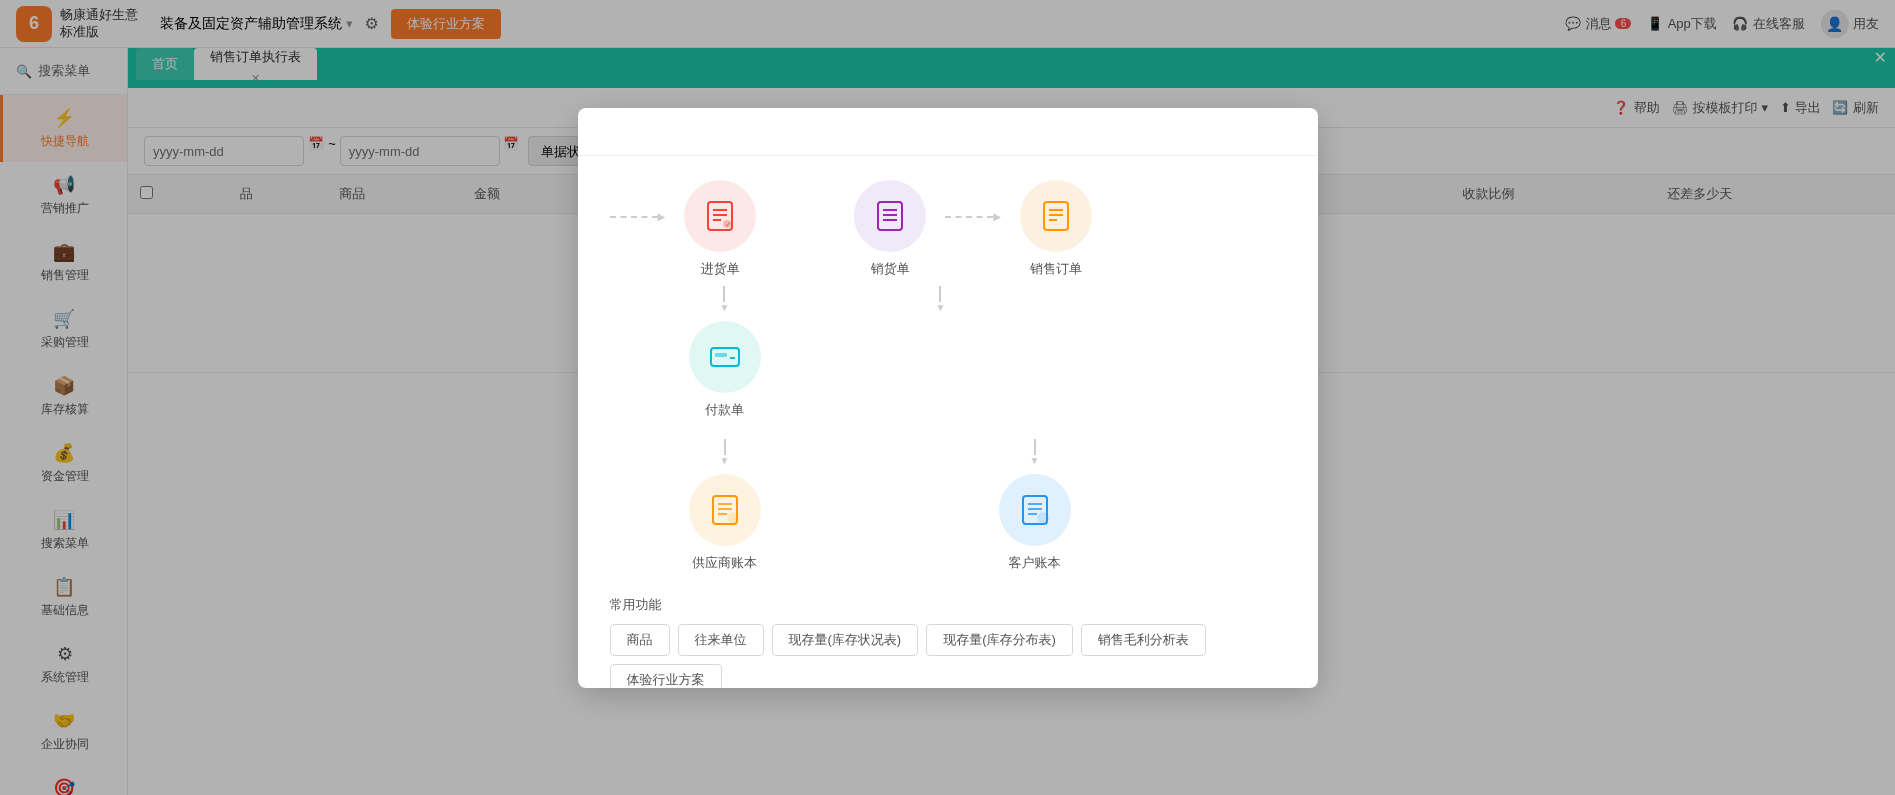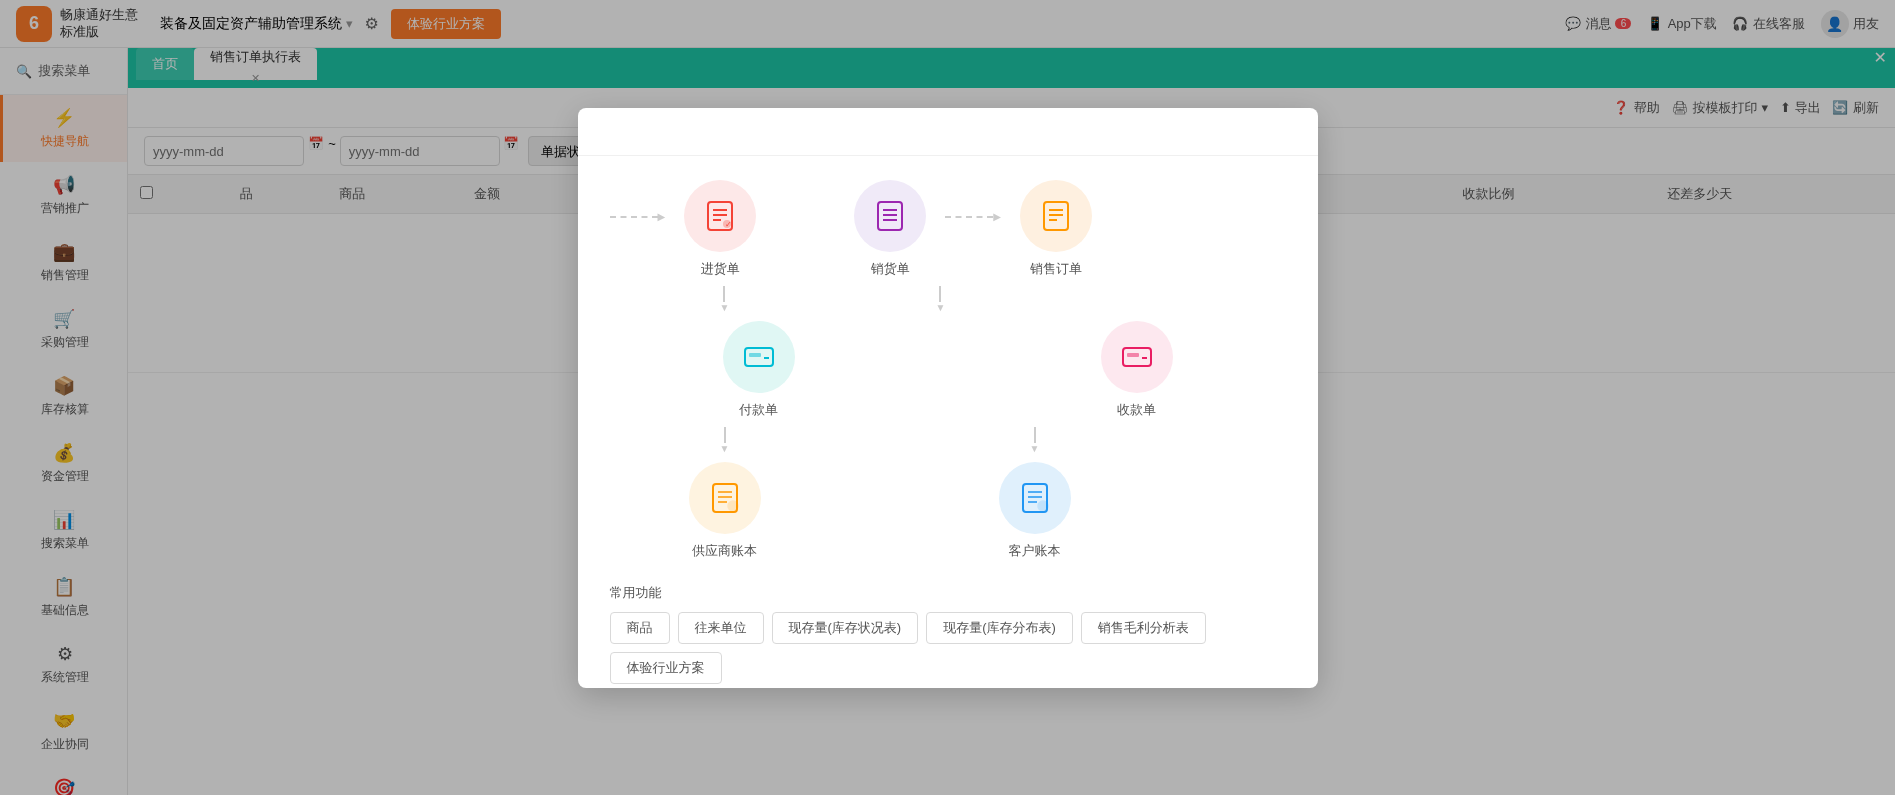--- a/index.html
+++ b/index.html
@@ -331,43 +331,33 @@
           <div style="color:#ccc;font-size:10px;">▼</div>
         </div>
         <div style="width:228px;"></div>
 
         <div style="display:flex;flex-direction:column;align-items:center;margin-left:-22px;">
           <div style="border-left:2px solid #ccc;height:16px;"></div>
           <div style="color:#ccc;font-size:10px;">▼</div>
         </div>
       </div>
 
-      <div style="display:flex; align-items:flex-start; margin-bottom:8px;gap:34px;">
+      <div style="display:flex; align-items:flex-start; margin-bottom:20px;">
         <div style="width:60px;"></div>
         <div class="flow-item">
           <div class="flow-circle circle-teal" style="display:flex;align-items:center;justify-content:center;">
             <svg width="36" height="36" viewBox="0 0 36 36">
                 <rect x="4" y="9" width="28" height="18" rx="3" fill="none" stroke="#00bcd4" stroke-width="2"></rect>
                 <rect x="8" y="14" width="12" height="4" rx="1" fill="#00bcd4" opacity="0.5"></rect>
                 <line x1="23" y1="19" x2="28" y2="19" stroke="#00bcd4" stroke-width="2"></line>
               </svg>
           </div>
           <span class="flow-label">付款单</span>
         </div>
         <div style="width:200px;"></div>
-        <div class="flow-item">
-          <div class="flow-circle circle-pink" style="display:flex;align-items:center;justify-content:center;">
-            <svg width="36" height="36" viewBox="0 0 36 36">
-                <rect x="4" y="9" width="28" height="18" rx="3" fill="none" stroke="#e91e63" stroke-width="2"></rect>
-                <rect x="8" y="14" width="12" height="4" rx="1" fill="#e91e63" opacity="0.5"></rect>
-                <line x1="23" y1="19" x2="28" y2="19" stroke="#e91e63" stroke-width="2"></line>
-              </svg>
-          </div>
-          <span class="flow-label">收款单</span>
-        </div>
       </div>
 
       <div style="display:flex; align-items:flex-start; margin-bottom:8px;">
         <div style="width:60px;"></div>
         <div style="display:flex;flex-direction:column;align-items:center;width:110px;">
           <div style="border-left:2px solid #ccc;height:16px;"></div>
           <div style="color:#ccc;font-size:10px;">▼</div>
         </div>
         <div style="width:200px;"></div>
         <div style="display:flex;flex-direction:column;align-items:center;width:110px;">

